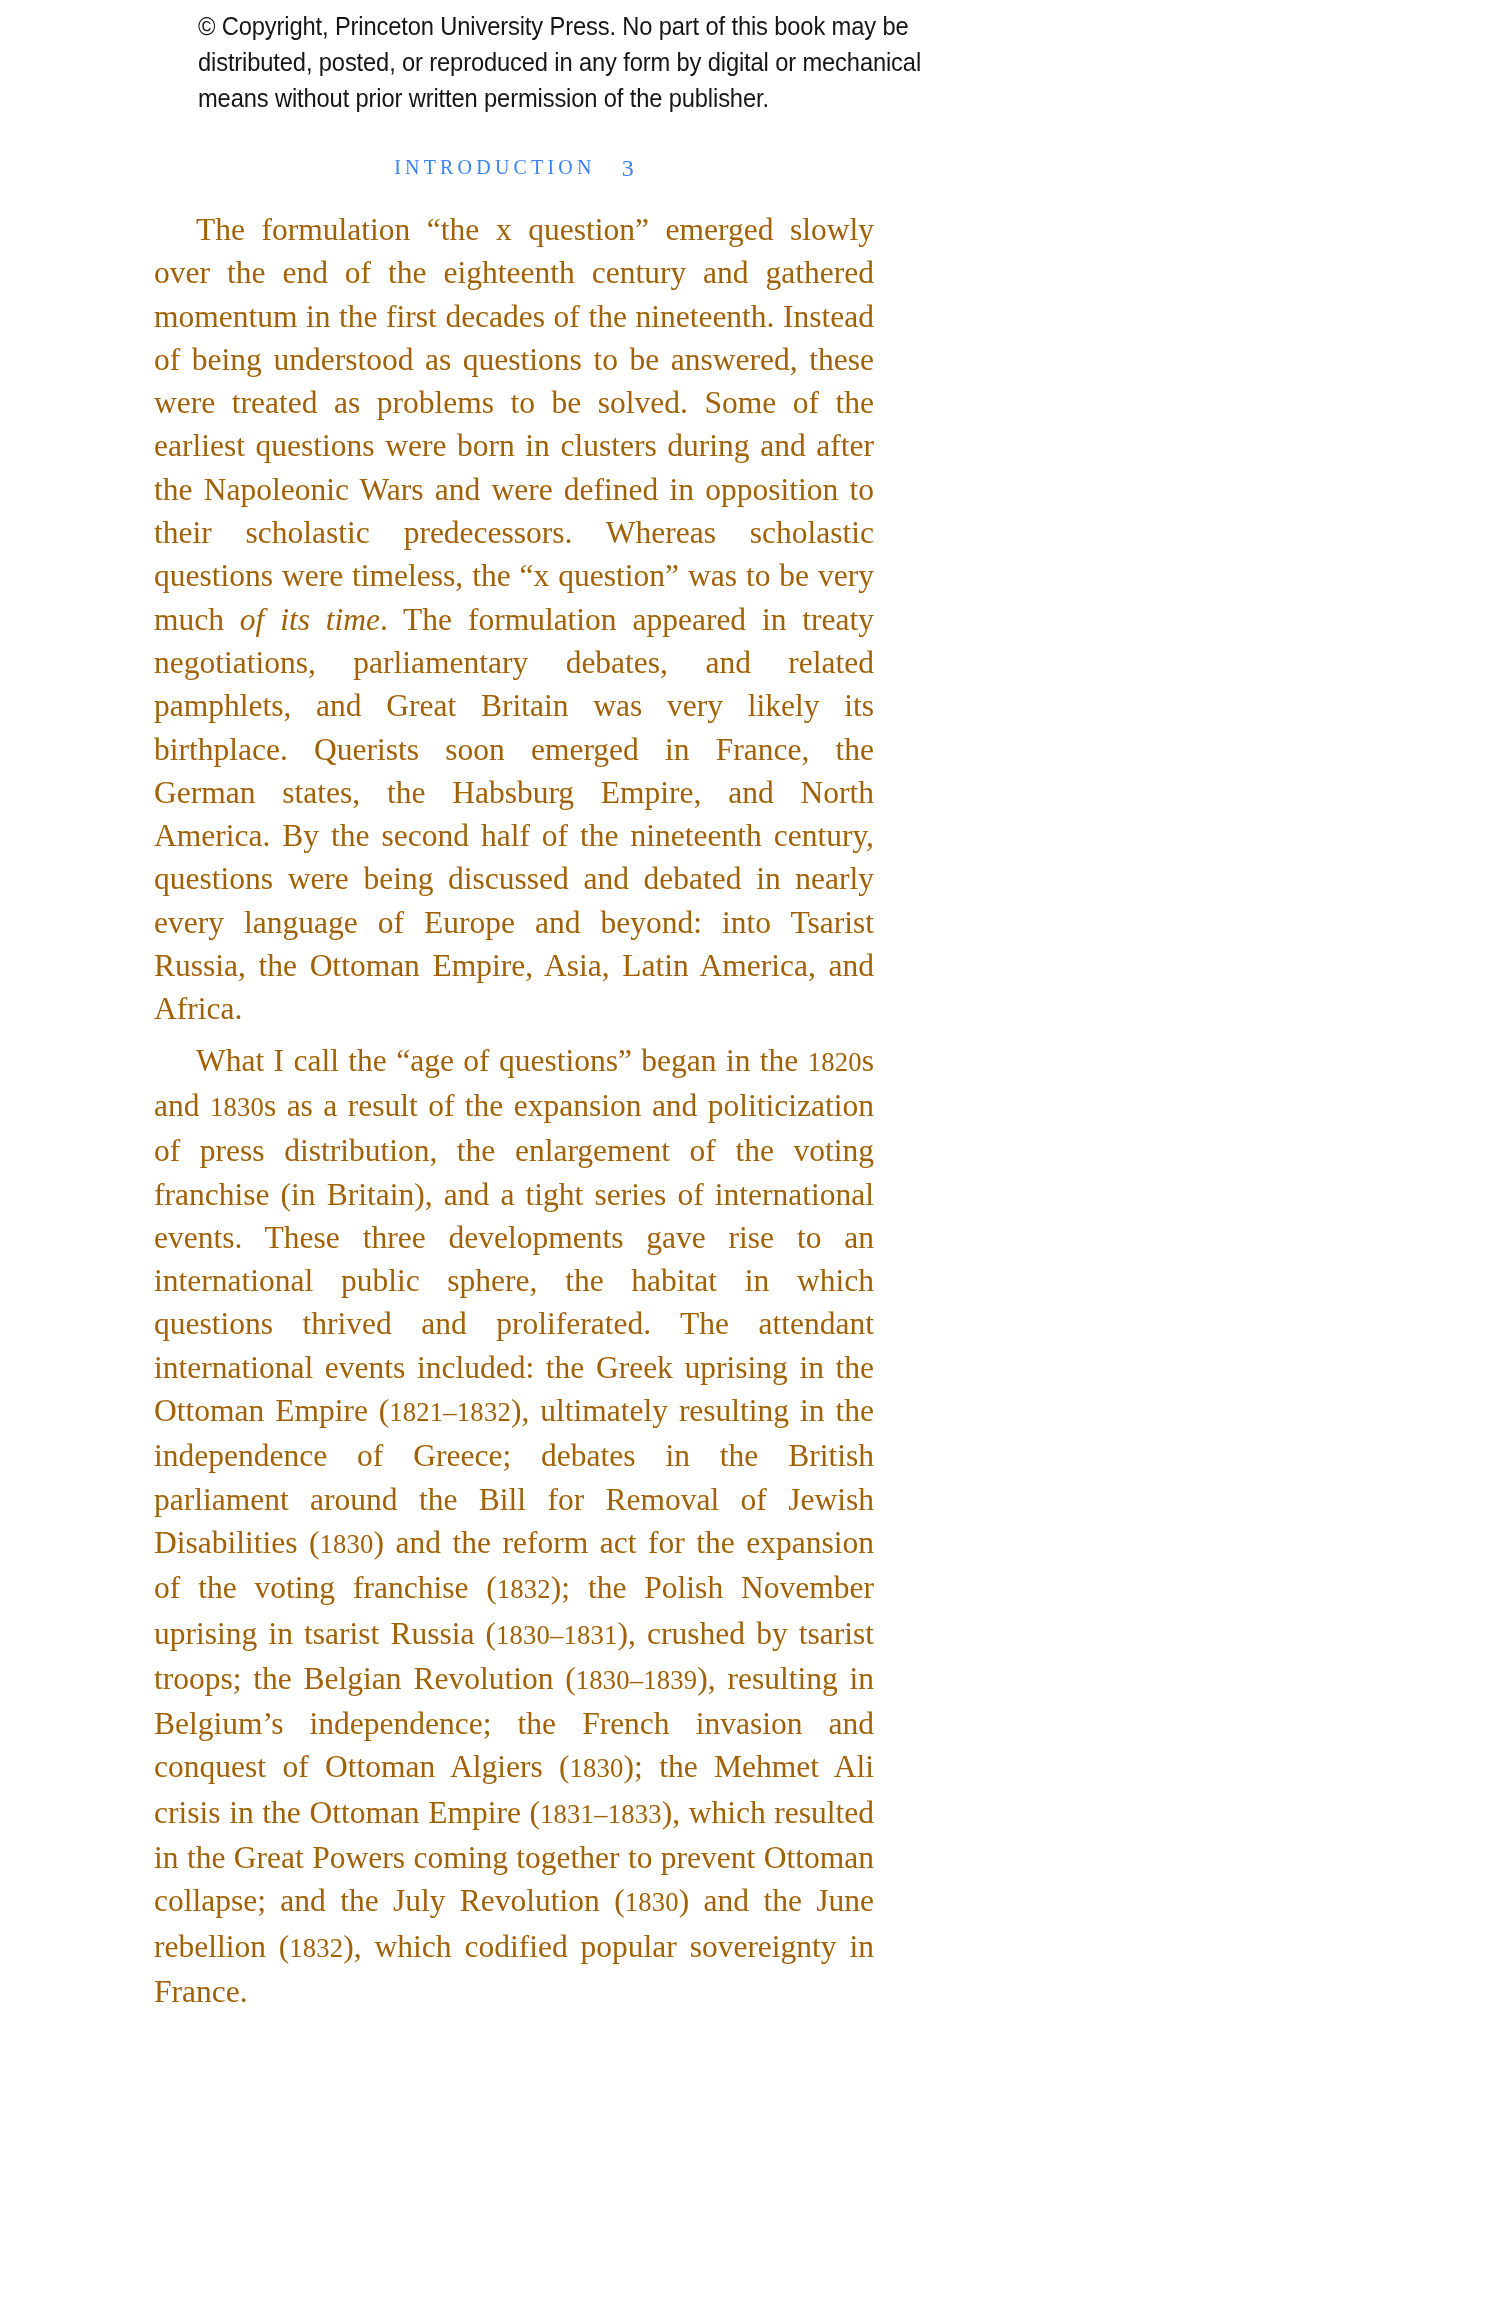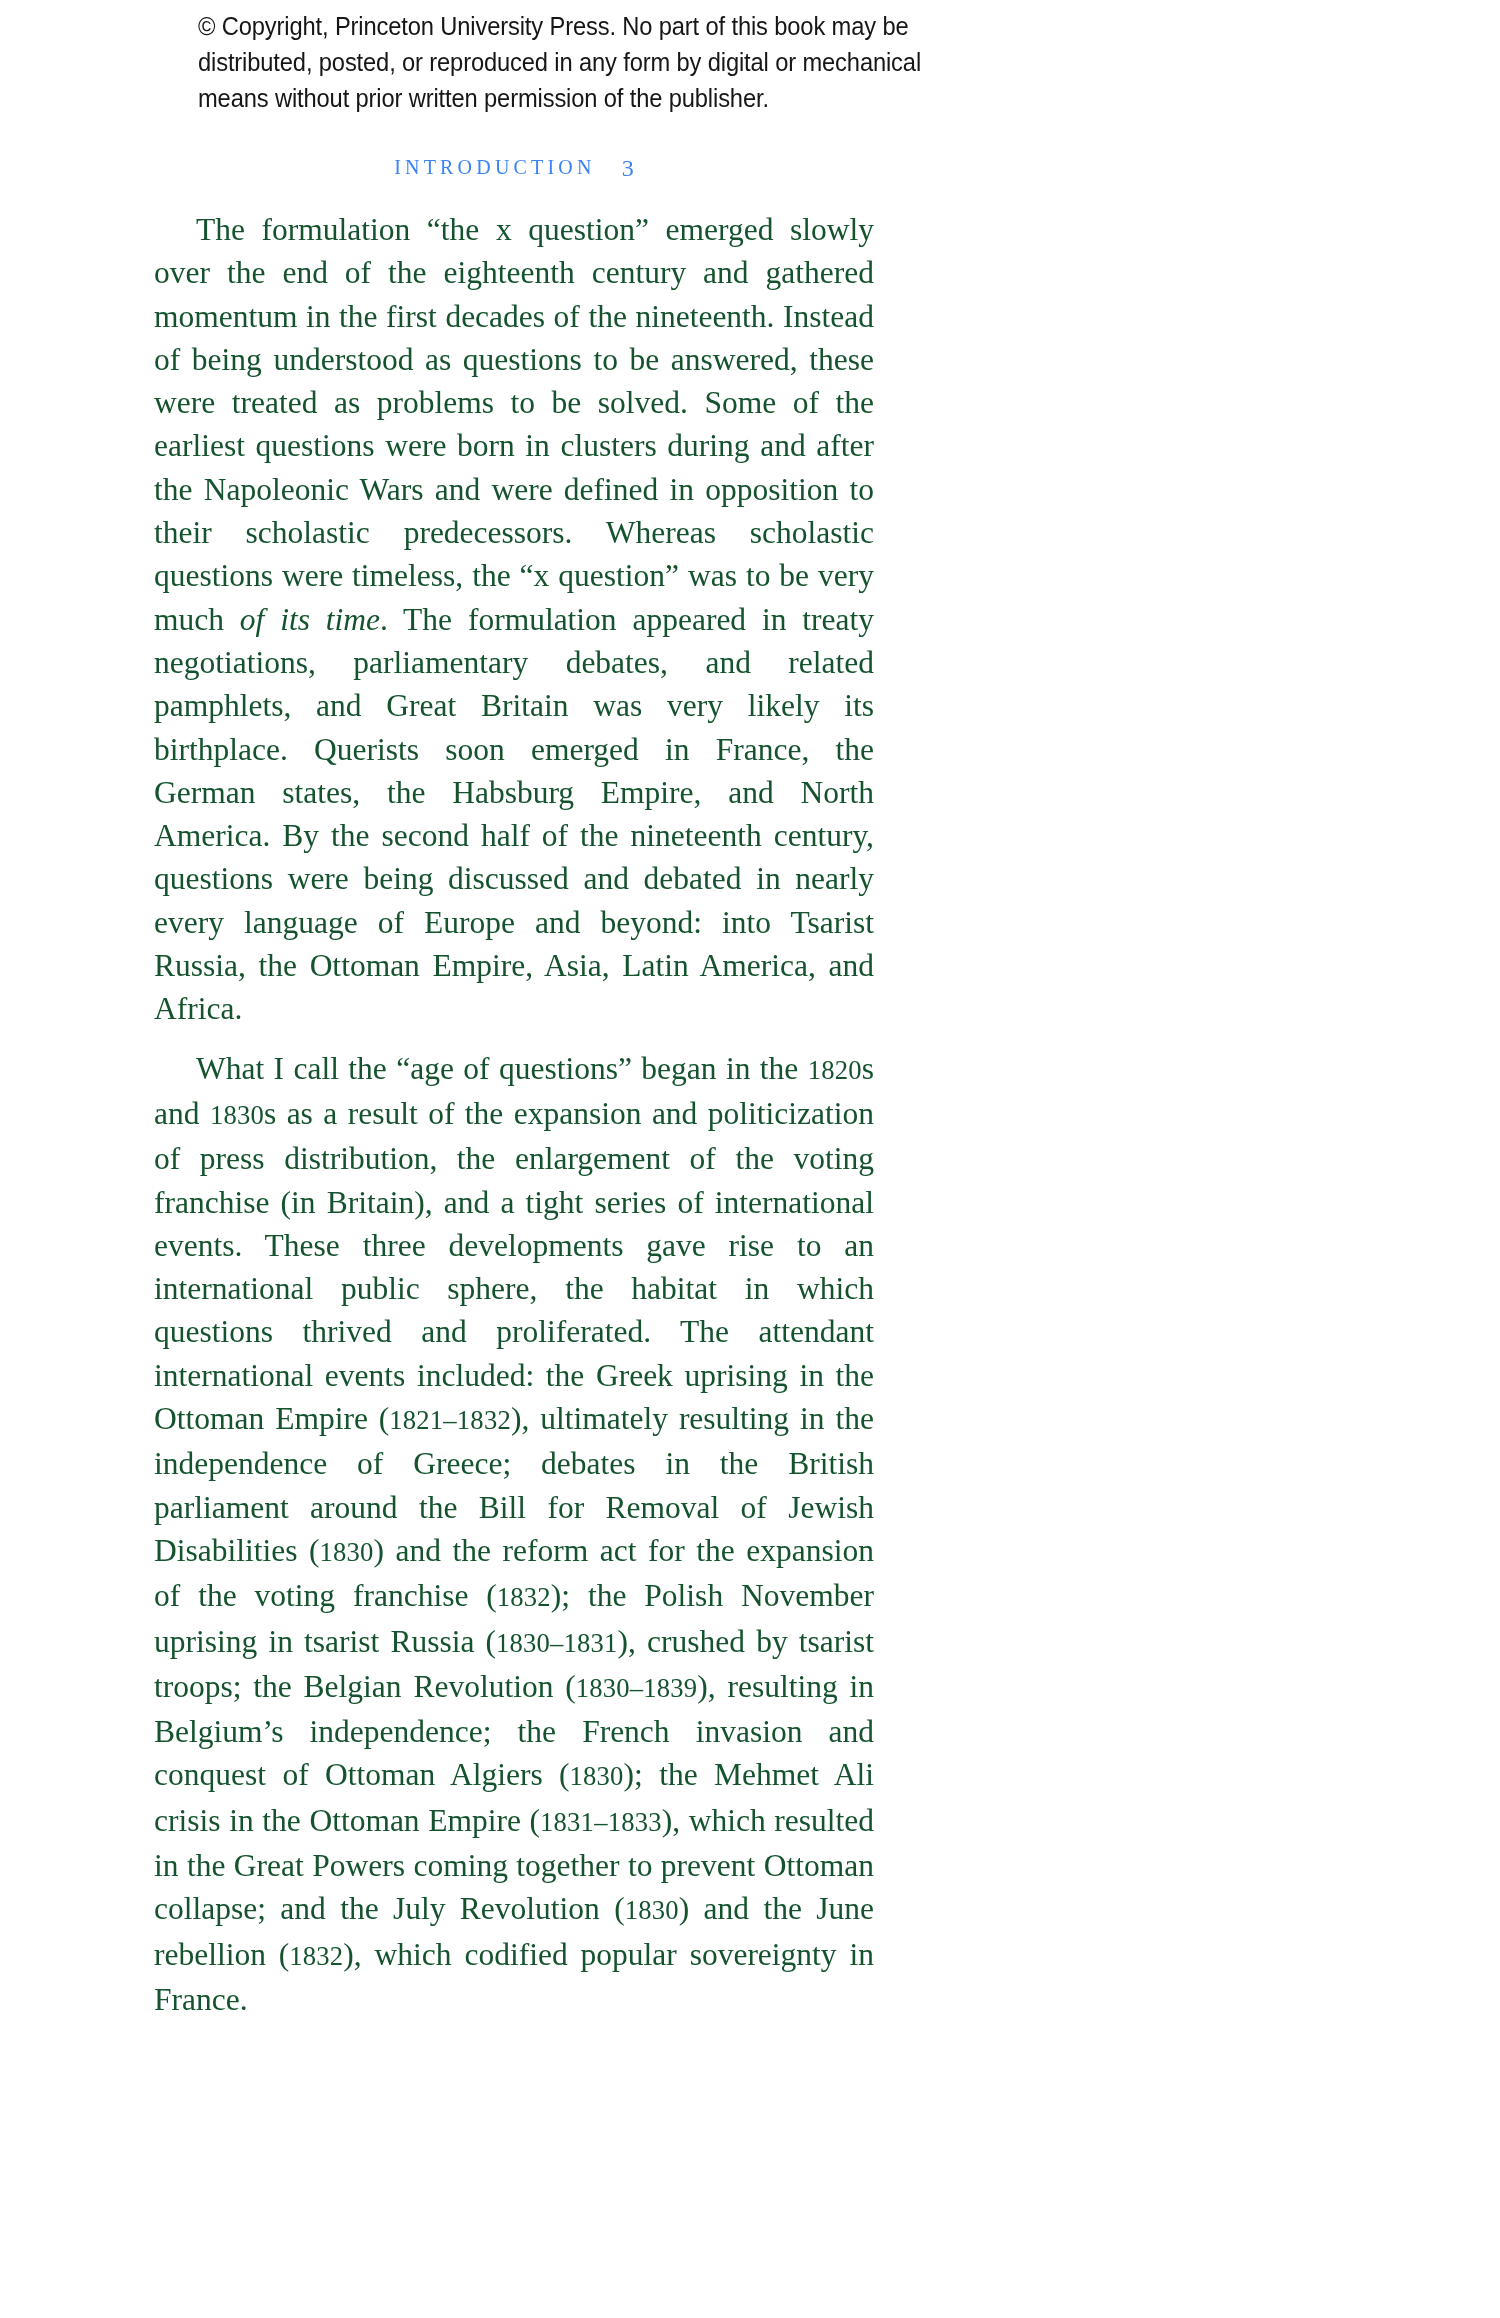--- a/index.html
+++ b/index.html
@@ -73,26 +73,26 @@
     left: 146px;
     top: 208px;
     width: 720px;
   }
   .body-par {
     margin: 0;
     text-align: justify;
     text-justify: inter-word;
     font-size: 31.5px;
     line-height: 43.3px;
-    color: #14532d;
+    color: #a16207;
     text-indent: 42px;
     hyphens: manual;
     word-spacing: 0.2px;
   }
-  .body-par + .body-par { margin-top: 16px; }
+  .body-par + .body-par { margin-top: 8px; }
   .body-par em { font-style: italic; }
   
   .osf {
     font-size: 0.845em;
     letter-spacing: 0.2px;
   }
 
   
   .page-footer {
     position: absolute;

